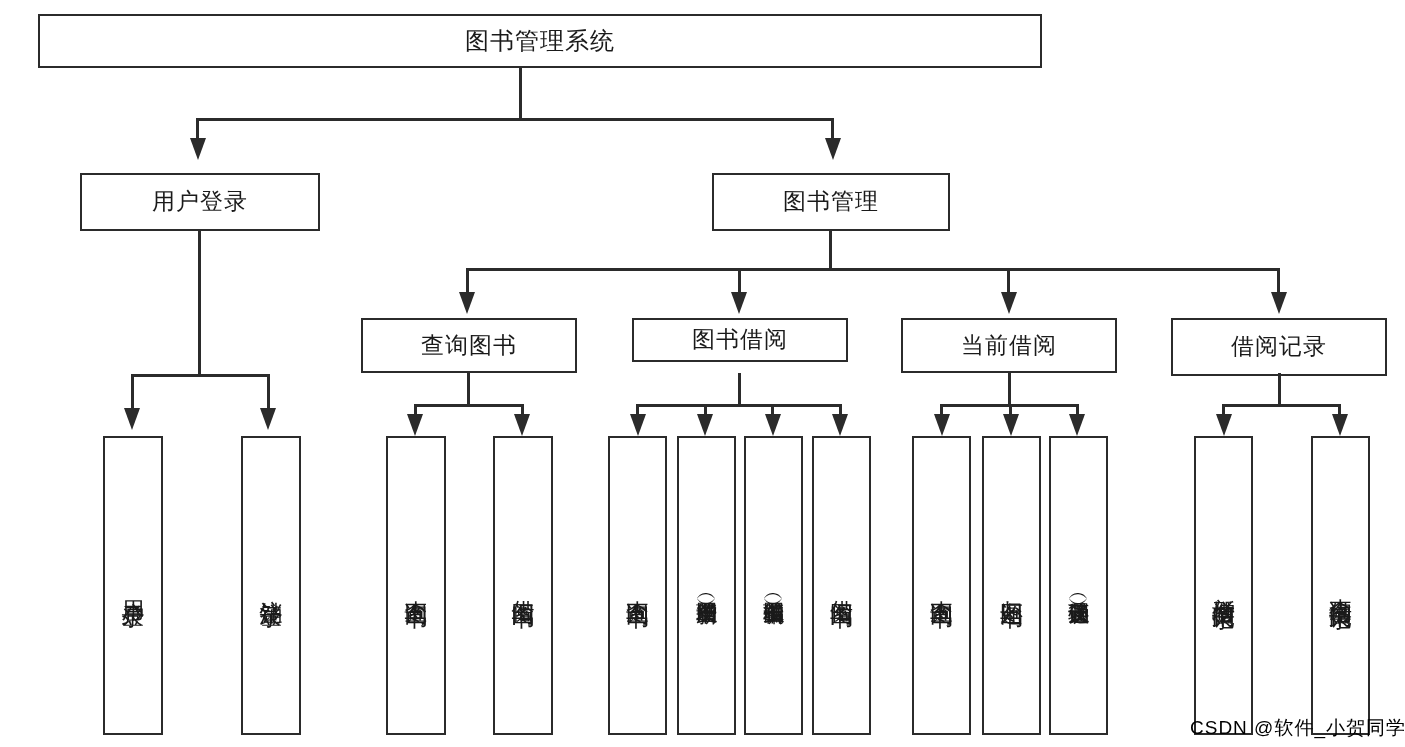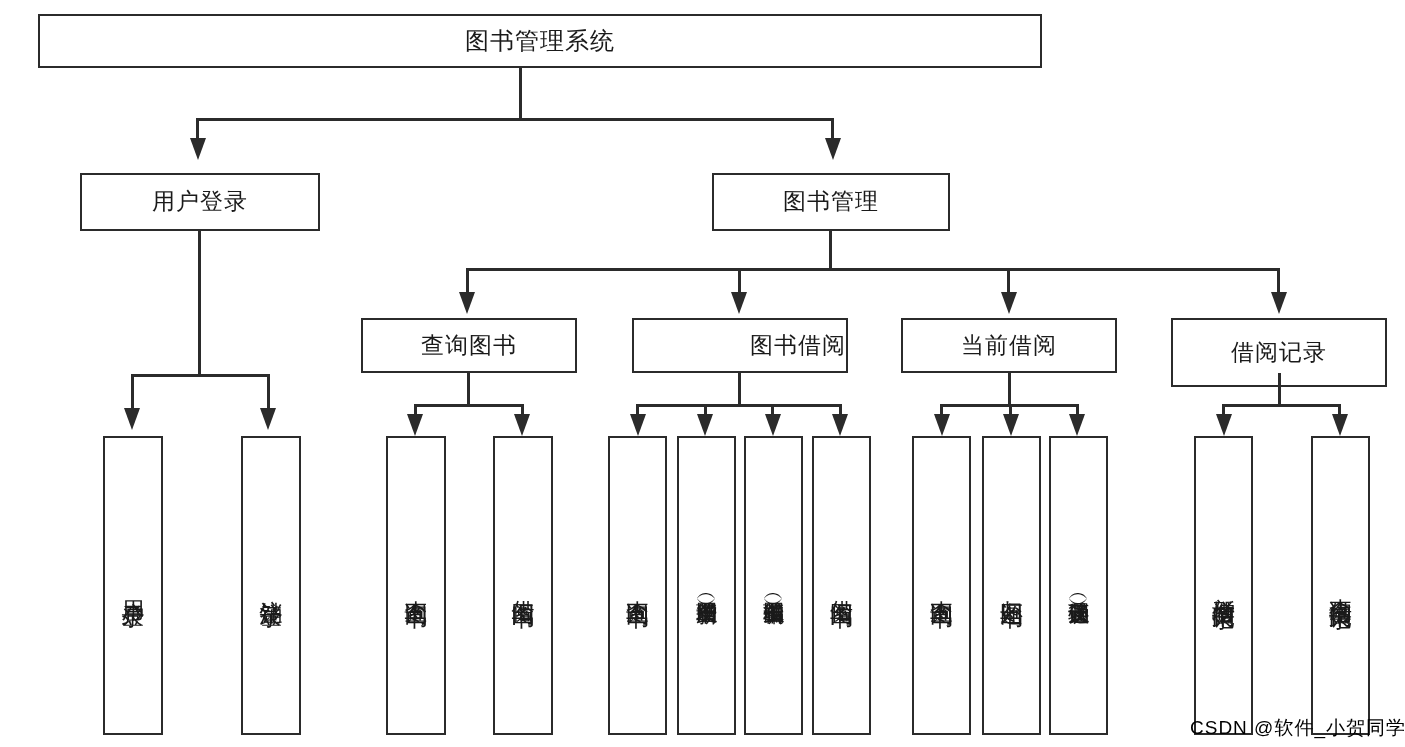--- a/index.html
+++ b/index.html
@@ -122,27 +122,27 @@
   <div class="edge v" style="left:1007px; top:268px; width:3px; height:26px;"></div>
   <div class="edge v" style="left:1277px; top:268px; width:3px; height:26px;"></div>
   <div class="arrow" style="left:459px; top:292px;"></div>
   <div class="arrow" style="left:731px; top:292px;"></div>
   <div class="arrow" style="left:1001px; top:292px;"></div>
   <div class="arrow" style="left:1271px; top:292px;"></div>
 
   <div class="node horiz" style="left:361px; top:318px; width:216px; height:55px;">
     <span>查询图书</span>
   </div>
-  <div class="node horiz" style="left:632px; top:318px; width:216px; height:55px;justify-content:flex-end;">
+  <div class="node horiz" style="left:632px; top:318px; width:216px; height:44px;">
     <span>图书借阅</span>
   </div>
   <div class="node horiz" style="left:901px; top:318px; width:216px; height:55px;">
     <span>当前借阅</span>
   </div>
-  <div class="node horiz" style="left:1171px; top:318px; width:216px; height:69px;">
+  <div class="node horiz" style="left:1171px; top:318px; width:216px; height:58px;">
     <span>借阅记录</span>
   </div>
 
   <div class="edge v" style="left:467px; top:373px; width:3px; height:34px;"></div>
   <div class="edge h" style="left:414px; top:404px; width:110px; height:3px;"></div>
   <div class="edge v" style="left:414px; top:404px; width:3px; height:12px;"></div>
   <div class="edge v" style="left:521px; top:404px; width:3px; height:12px;"></div>
   <div class="arrow" style="left:407px; top:414px;"></div>
   <div class="arrow" style="left:514px; top:414px;"></div>
 

